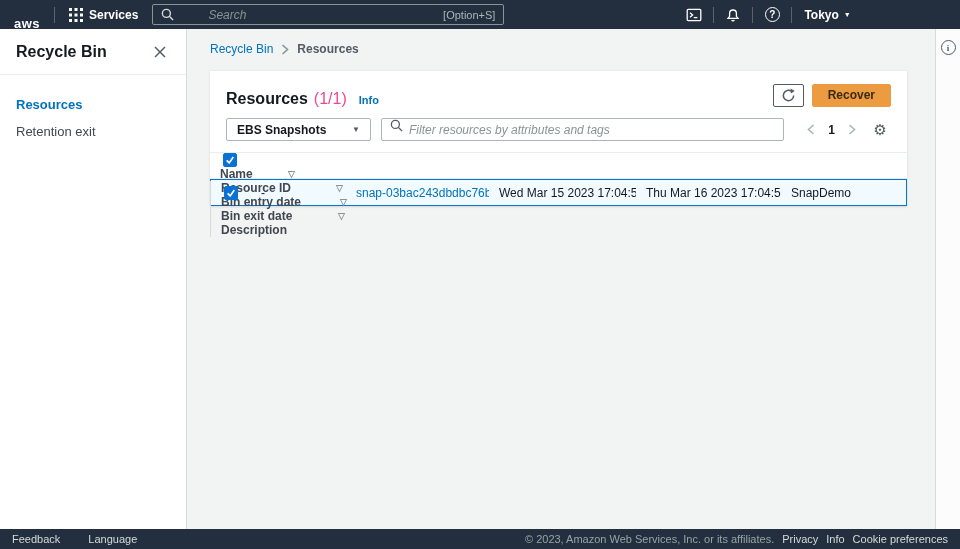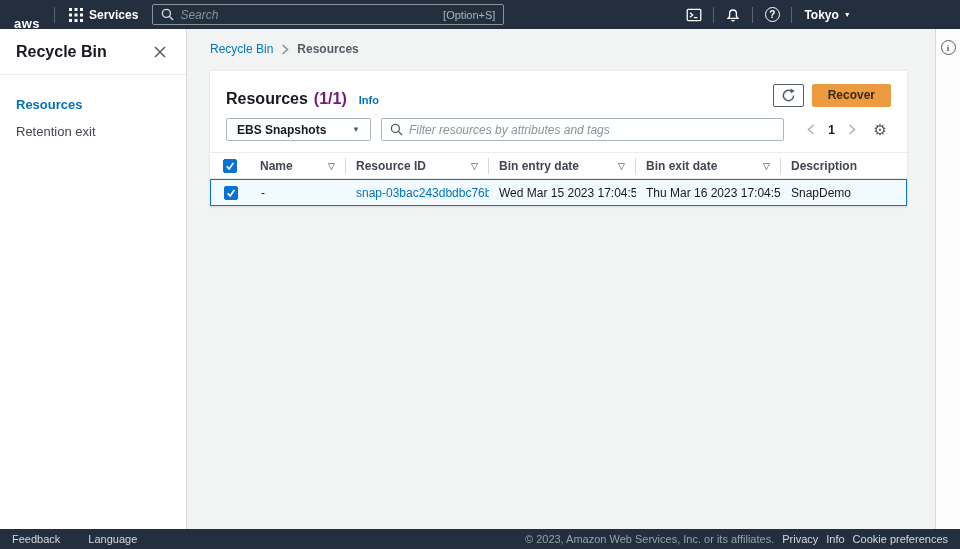--- a/index.html
+++ b/index.html
@@ -6,21 +6,21 @@
   html,body { width:960px; height:549px; overflow:hidden; }
   body { font-family:"Liberation Sans", sans-serif; background:#f2f3f3; color:#16191f; }
 
   
   .topnav { height:29px; background:#232f3e; display:flex; align-items:center; padding:0 10px; gap:10px; }
   .aws-logo { display:flex; flex-direction:column; align-items:center; width:34px; cursor:pointer; }
   .aws-logo .aws-text { color:#fff; font-weight:bold; font-size:13px; line-height:11px; letter-spacing:.5px;margin-top:24px; }
   .nav-divider { width:1px; height:16px; background:rgba(255,255,255,.25); }
   .services-btn { display:flex; align-items:flex-start; gap:6px; color:#fff; font-size:12px; font-weight:bold; padding:0 4px; cursor:pointer; }
   .nav-search { display:flex; align-items:center; width:352px; height:21px; border:1px solid #879596; border-radius:2px; padding:0 8px; gap:6px; background:#232f3e; }
-  .nav-search input { flex:1; background:transparent; border:none; outline:none; color:#84cc16; font-size:12px; font-style:italic; font-family:"Liberation Sans",sans-serif; }
+  .nav-search input { flex:1; background:transparent; border:none; outline:none; color:#84cc16; font-size:12px; font-style:italic; font-family:"Liberation Sans",sans-serif;margin-left:28px; }
   .nav-search input::placeholder { color:#879596; font-style:italic; }
   .nav-shortcut { color:#aab7b8; font-size:11px; font-style:normal; }
   .nav-right { display:flex; align-items:center; margin-left:165px; gap:4px; }
   .nav-iconbtn { width:30px; height:24px; display:flex; align-items:center; justify-content:center; cursor:pointer; }
   .region-btn { display:flex; align-items:center; gap:5px; color:#fff; font-size:12px; font-weight:bold; padding:0 8px; cursor:pointer; }
   .region-caret { font-size:7px; color:#fff; }
   .question-badge { width:15px; height:15px; border:1.4px solid #fff; border-radius:50%; color:#fff; font-size:10px; font-weight:bold; display:flex; align-items:center; justify-content:center; }
 
   
   .shell { display:flex; height:500px; }
@@ -39,41 +39,41 @@
   
   .breadcrumb { display:flex; align-items:center; gap:8px; font-size:12px; margin-bottom:14px; }
   .crumb-link { color:#0073bb; cursor:pointer; text-decoration:none; }
   .crumb-current { color:#545b64; font-weight:bold; }
 
   
   .card { background:#fff; width:697px; border-top:1px solid #eaeded; box-shadow:0 1px 2px rgba(0,0,0,.12); }
   .card-head { display:flex; align-items:center; justify-content:space-between; padding:11px 16px 8px 16px; }
   .card-title { font-size:16px; color:#16191f; display:flex; align-items:baseline; gap:6px; }
   .card-title b { font-weight:bold; }
-  .card-count { color:#701a75; font-weight:bold; }
+  .card-count { color:#ec4899; font-weight:normal; }
   .info-link { font-size:11px; color:#0073bb; font-weight:bold; margin-left:6px; cursor:pointer;margin-top:12px; }
   .head-actions { display:flex; gap:8px; }
   .btn-icon { width:31px; height:23px; background:#fff; border:1px solid #545b64; border-radius:2px; display:flex; align-items:center; justify-content:center; cursor:pointer; }
   .btn-primary { height:23px; padding:0 15px; background:#ec9b40; border:1px solid #ec9b40; border-radius:2px; font-size:12px; font-weight:bold; color:#3a2a10; cursor:pointer; font-family:"Liberation Sans",sans-serif; }
 
   
   .filter-row { display:flex; align-items:center; padding:2px 16px 11px 16px; gap:10px; }
   .select-box { width:145px; height:23px; border:1px solid #aab7b8; border-radius:2px; background:#fff; display:flex; align-items:center; justify-content:space-between; padding:0 10px; font-size:12px; font-weight:bold; color:#16191f; cursor:pointer; }
   .select-caret { font-size:8px; color:#545b64; }
-  .filter-input { flex:1; height:23px; border:1px solid #aab7b8; border-radius:2px; background:#fff; display:flex; align-items:center; padding:0 8px; gap:6px; }
+  .filter-input { flex:1; height:23px; border:1px solid #aab7b8; border-radius:2px; background:#fff; display:flex; padding:0 8px; gap:6px; }
   .filter-input input { flex:1; border:none; outline:none; font-size:12px; font-style:italic; color:#16191f; font-family:"Liberation Sans",sans-serif; }
   .filter-input input::placeholder { color:#879596; font-style:italic; }
   .pager { display:flex; align-items:center; gap:4px; margin-left:8px; }
   .pg-btn { width:18px; height:18px; display:flex; align-items:center; justify-content:center; cursor:pointer; }
   .pg-num { font-size:12px; font-weight:bold; color:#16191f; padding:0 4px; cursor:pointer; }
   .gear-btn { width:22px; height:22px; display:flex; align-items:center; justify-content:center; font-size:15px; color:#545b64; cursor:pointer; margin-left:4px; }
 
   
   .tbl { border-top:1px solid #eaeded; }
-  .thead { display:flex; align-items:center; height:26px; border-bottom:1px solid #eaeded; }
+  .thead { display:flex; height:26px; border-bottom:1px solid #eaeded;flex-direction:column; }
   .th { display:flex; align-items:center; justify-content:space-between; font-size:12px; font-weight:bold; color:#414750; padding:0 10px; height:16px; }
   .th + .th { border-left:1px solid #d5dbdb; }
   .sort-glyph { font-size:9px; color:#879596; margin-left:6px; }
   .col-cb { width:40px; display:flex; align-items:center; justify-content:center; }
   .col-name { width:95px; }
   .col-rid { width:143px; }
   .col-entry { width:147px; }
   .col-exit { width:145px; }
   .col-desc { flex:1; }
   .trow { display:flex; align-items:center; height:27px; font-size:12px; }

